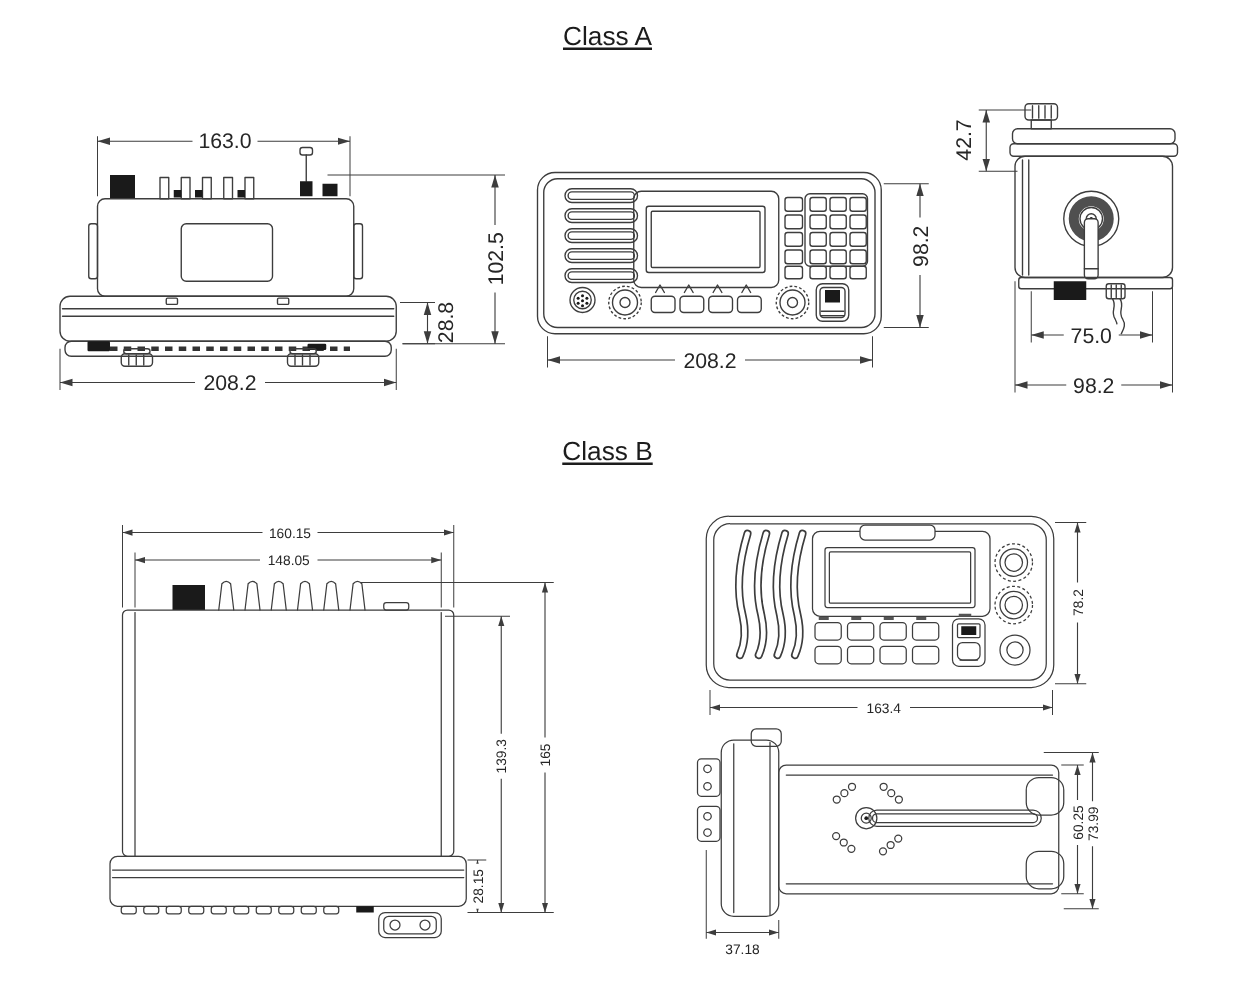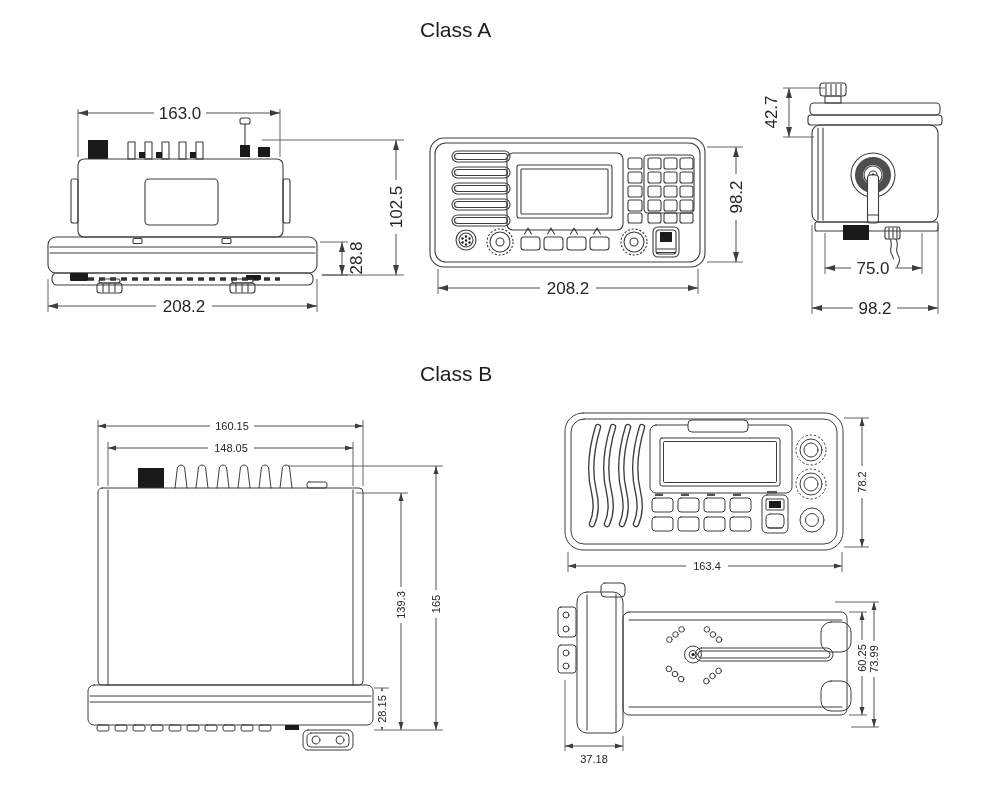--- a/index.html
+++ b/index.html
@@ -1,19 +1,19 @@
 <!DOCTYPE html>
 <html><head>
 <meta charset="utf-8">
 <style>
   html,body { margin:0; padding:0; background:#ffffff; }
   #stage { position:relative; width:1002px; height:800px; background:#ffffff; overflow:hidden;
            font-family:"Liberation Sans", sans-serif; }
-  .sec-title { position:absolute; left:420px; width:132px; text-align:left;
-               font-size:21px; color:#1c1c1c; }
+  .sec-title { position:absolute; left:420px; width:132px; text-align:center;
+               font-size:21px; color:#1c1c1c;text-decoration:underline; }
   .view { position:absolute; }
   .draw  { fill:none; stroke:#3d3d3d; stroke-width:1.1; stroke-linejoin:round; stroke-linecap:round; }
   .drawB { fill:none; stroke:#3d3d3d; stroke-width:1;   stroke-linejoin:round; stroke-linecap:round; }
   .dark  { fill:#1a1a1a; stroke:none; }
   .mark  { fill:#555555; stroke:none; }
   .dim   { fill:none; stroke:#3d3d3d; stroke-width:0.9; }
   .ext   { fill:none; stroke:#3d3d3d; stroke-width:0.8; }
   .lblbg { fill:#ffffff; stroke:none; }
   text.dimA { font-family:"Liberation Sans",sans-serif; font-size:17px; fill:#262626; text-anchor:middle; }
   text.dimB { font-family:"Liberation Sans",sans-serif; font-size:11px; fill:#262626; text-anchor:middle; }
@@ -32,21 +32,21 @@
       <marker id="aA" markerWidth="11" markerHeight="7" refX="10" refY="3.5" orient="auto-start-reverse" markerUnits="userSpaceOnUse">
         <path d="M0,0.5 L10,3.5 L0,6.5 Z" fill="#3d3d3d"></path>
       </marker>
       <marker id="aB" markerWidth="9" markerHeight="6" refX="8" refY="3" orient="auto-start-reverse" markerUnits="userSpaceOnUse">
         <path d="M0,0.5 L8,3 L0,5.5 Z" fill="#3d3d3d"></path>
       </marker>
     </defs>
   </svg>
 
   <div class="sec-title" style="top:18px">Class A</div>
-  <div class="sec-title" style="top:362px">Class B</div>
+  <div class="sec-title" style="top:350px">Class B</div>
 
   <svg class="view" style="left:40px;top:95px" width="370" height="225" viewBox="0 0 370 225">
     <g>
       <rect class="dark" x="48" y="45" width="20" height="19"></rect>
       <rect class="draw" x="88" y="47" width="7" height="17"></rect>
       <rect class="draw" x="105" y="47" width="7" height="17"></rect>
       <rect class="draw" x="122" y="47" width="7" height="17"></rect>
       <rect class="draw" x="139" y="47" width="7" height="17"></rect>
       <rect class="draw" x="156" y="47" width="7" height="17"></rect>
       <rect class="dark" x="99" y="57" width="6" height="6"></rect>

